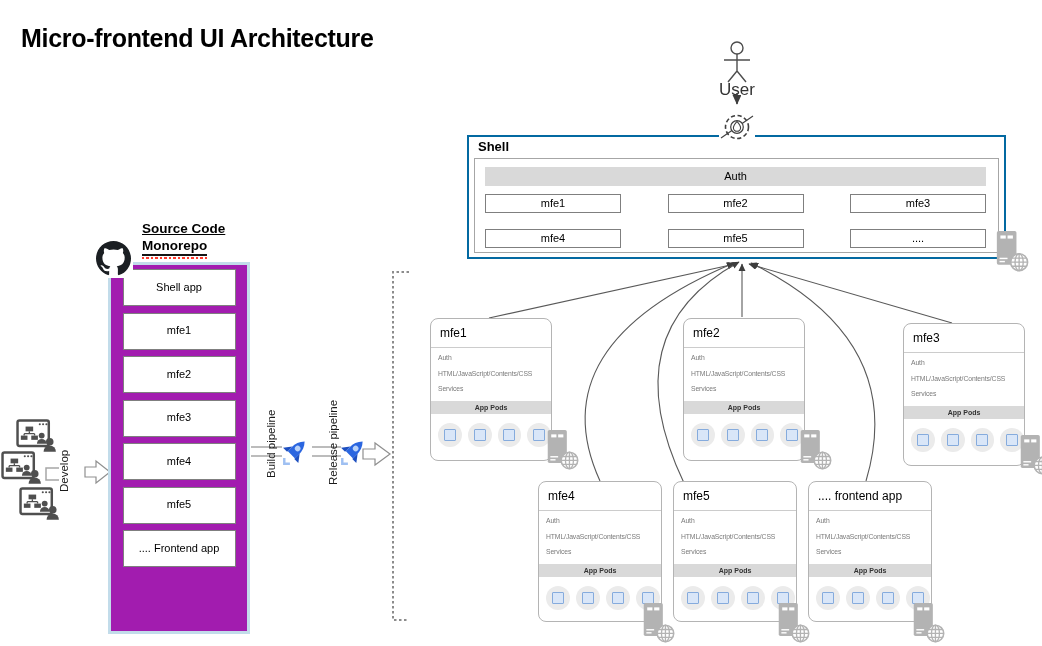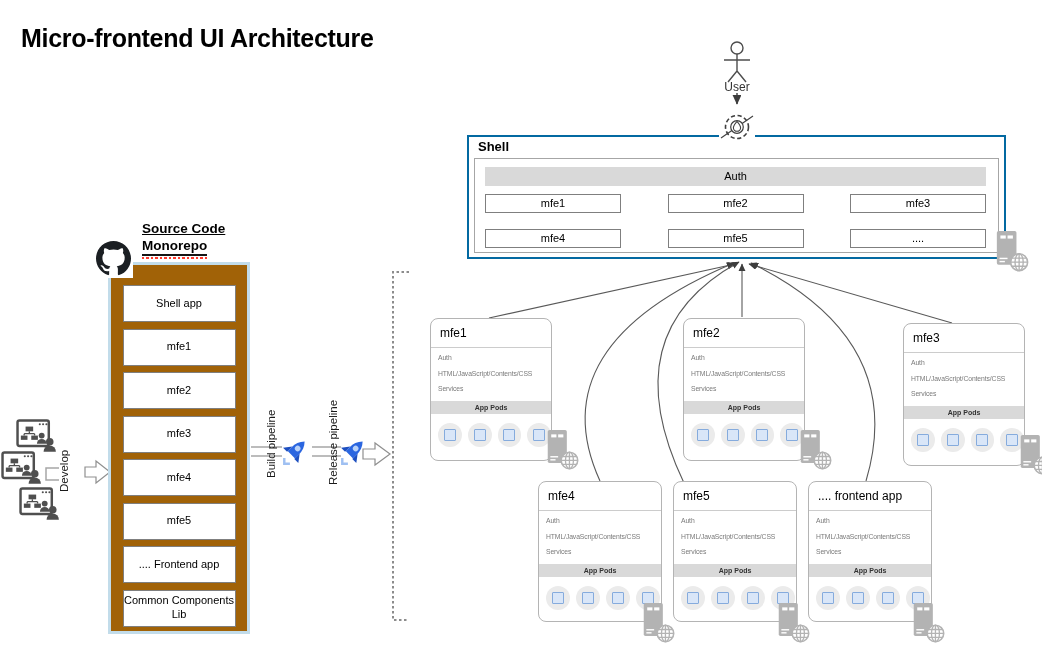--- a/index.html
+++ b/index.html
@@ -10,34 +10,34 @@
     font-family: "Liberation Sans", sans-serif;
     overflow: hidden;
     color:#000;
   }
   .abs { position:absolute; }
   
   .page-title { left:21px; top:8px; font-size:25px; font-weight:800; letter-spacing:-0.3px; z-index:4;margin-top:16px; }
   
   #lines { position:absolute; left:0; top:0; width:1042px; height:646px; z-index:1; pointer-events:none; }
   
-  .user-label { left:717px; top:80px; width:40px; text-align:center; font-size:12px; color:#333; z-index:3; }
+  .user-label { left:717px; top:80px; width:40px; text-align:center; font-size:17px; color:#333; z-index:3; }
   
   .shell { left:467px; top:135px; width:539px; height:124px; border:2px solid #0369a1; background:#fff; z-index:2; }
   .shell-title { position:absolute; left:9px; top:2px; font-size:13px; font-weight:bold; }
   .shell-inner { position:absolute; left:5px; right:5px; top:21px; bottom:4px; border:1px solid #a6a6a6; }
   .auth-bar { margin:8px 12px 0 10px; height:19px; background:#d9d9d9; text-align:center; font-size:11px; line-height:19px; }
   .shell-grid { margin:8px 12px 0 10px; display:flex; flex-wrap:wrap; justify-content:space-between; row-gap:16px; }
   .shell-slot { width:136px; height:19px; border:1px solid #7f7f7f; background:#fff; text-align:center; font-size:11px; line-height:17px; }
   
   .repo-heading { left:142px; top:220px; width:112px; font-size:13.5px; font-weight:bold; line-height:17px; z-index:3;text-decoration:underline; }
   .repo-word { display:inline-block; border-bottom:2px solid #151515; position:relative; }
   .repo-word::after { content:""; position:absolute; left:0; right:0; bottom:-5px; height:2px;
       background:repeating-linear-gradient(90deg,#ff3b2f 0 2.5px,transparent 2.5px 4.5px); }
-  .monorepo { left:108px; top:262px; width:142px; height:372px; background:#a16207; border:3px solid #c2dcea; z-index:2; padding-top:20px; }
+  .monorepo { left:108px; top:262px; width:142px; height:372px; background:#a21caf; border:3px solid #c2dcea; z-index:2; padding-top:4px; }
   .repo-box { width:113px; height:37px; margin:0 auto 6.5px; background:#fff; border:1px solid #7f7f7f;
       display:flex; align-items:center; justify-content:center; text-align:center; font-size:11px; line-height:1.25; }
   
   .vlabel { writing-mode:vertical-rl; transform:rotate(180deg); font-size:11.5px; color:#1a1a1a; z-index:3; text-align:center; }
   .lbl-develop { left:58px; top:440px; height:62px; }
   .lbl-build   { left:265px; top:398px; height:92px; }
   .lbl-release { left:327px; top:394px; height:96px; }
   
   .icon { position:absolute; z-index:3; }
   .gh-wrap { left:93px; top:238px; width:40px; height:40px; background:#fff; display:flex; align-items:center; justify-content:center; z-index:3; }
@@ -177,21 +177,20 @@
 </div>
 
 <div class="abs monorepo">
   <div class="repo-box">Shell app</div>
   <div class="repo-box">mfe1</div>
   <div class="repo-box">mfe2</div>
   <div class="repo-box">mfe3</div>
   <div class="repo-box">mfe4</div>
   <div class="repo-box">mfe5</div>
   <div class="repo-box">....  Frontend app</div>
-  <div class="repo-box">Common Components Lib</div>
 </div>
 
 <svg class="icon" style="left:16px; top:419px; width:40px; height:36px;">
     <use href="#sym-dev"></use>
   </svg>
 <svg class="icon" style="left:1px; top:451px; width:40px; height:36px;">
     <use href="#sym-dev"></use>
   </svg>
 <svg class="icon" style="left:19px; top:487px; width:40px; height:36px;">
     <use href="#sym-dev"></use>

